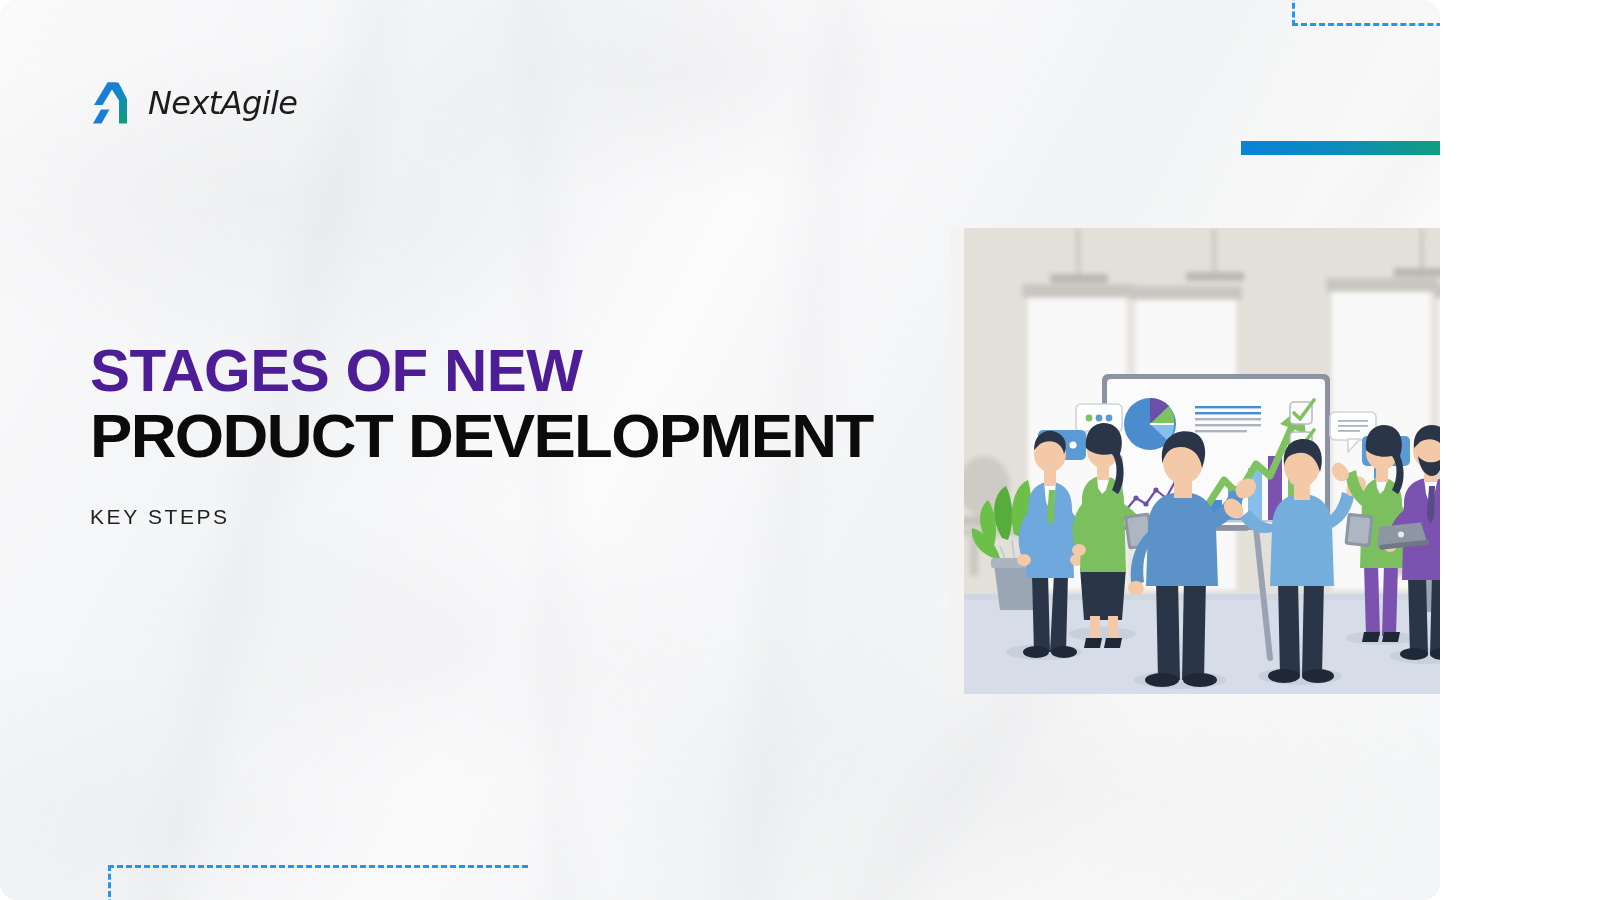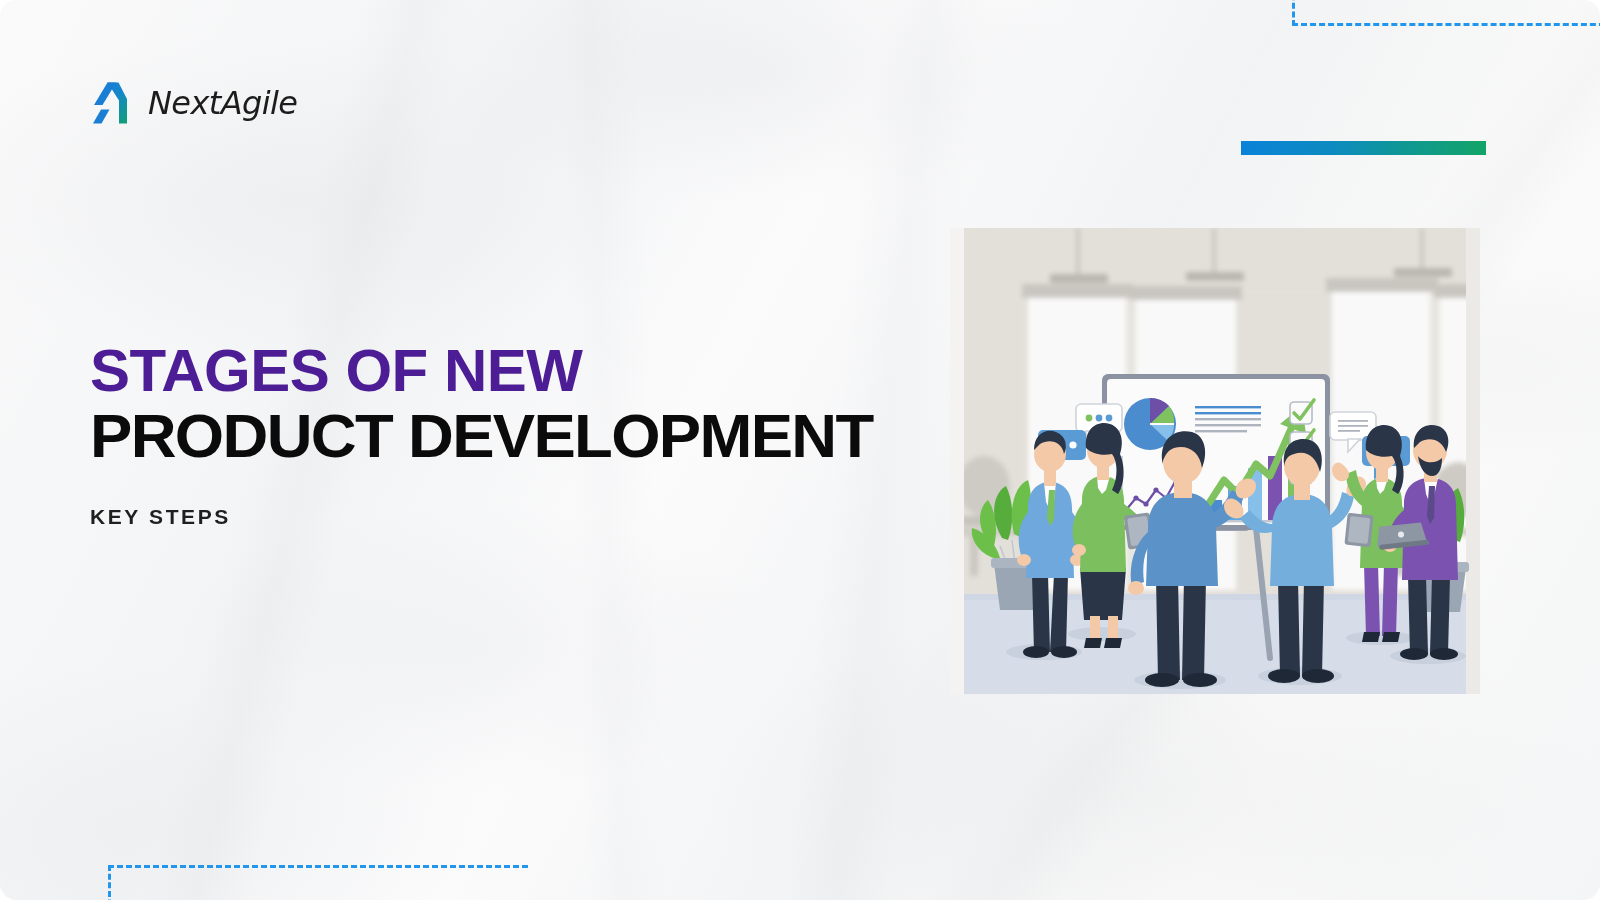--- a/index.html
+++ b/index.html
@@ -6,21 +6,21 @@
 
   html, body {
     width: 1600px;
     height: 900px;
     overflow: hidden;
     font-family: "Liberation Sans", sans-serif;
   }
 
   #slide {
     position: relative;
-    width: 1600px;
+    width: 1440px;
     height: 900px;
     background: #f7f7f8;
     overflow: hidden;
     border-radius: 17px;
   }
 
   
   .texture {
     position: absolute;
     inset: 0;
@@ -87,21 +87,21 @@
   }
   .title-line2 {
     font-family: "Liberation Sans", sans-serif;
     font-size: 61px; font-weight: 700; letter-spacing: -1.6px;
     color: #0b0b0b; line-height: 1.12; white-space: nowrap;
     transform: scaleX(1.04); transform-origin: left center;
   }
   .subtitle {
     margin-top: 34px;
     font-family: "Liberation Sans", sans-serif;
-    font-size: 21px; font-weight: 700; letter-spacing: 2.6px;
+    font-size: 21px; font-weight: 400; letter-spacing: 2.6px;
     color: #1f1f1f; white-space: nowrap;
   }
 
   
   .illustration {
     position: absolute;
     left: 950px; top: 228px;
     width: 530px; height: 466px;
     overflow: hidden;
     background: #e3e0da;

